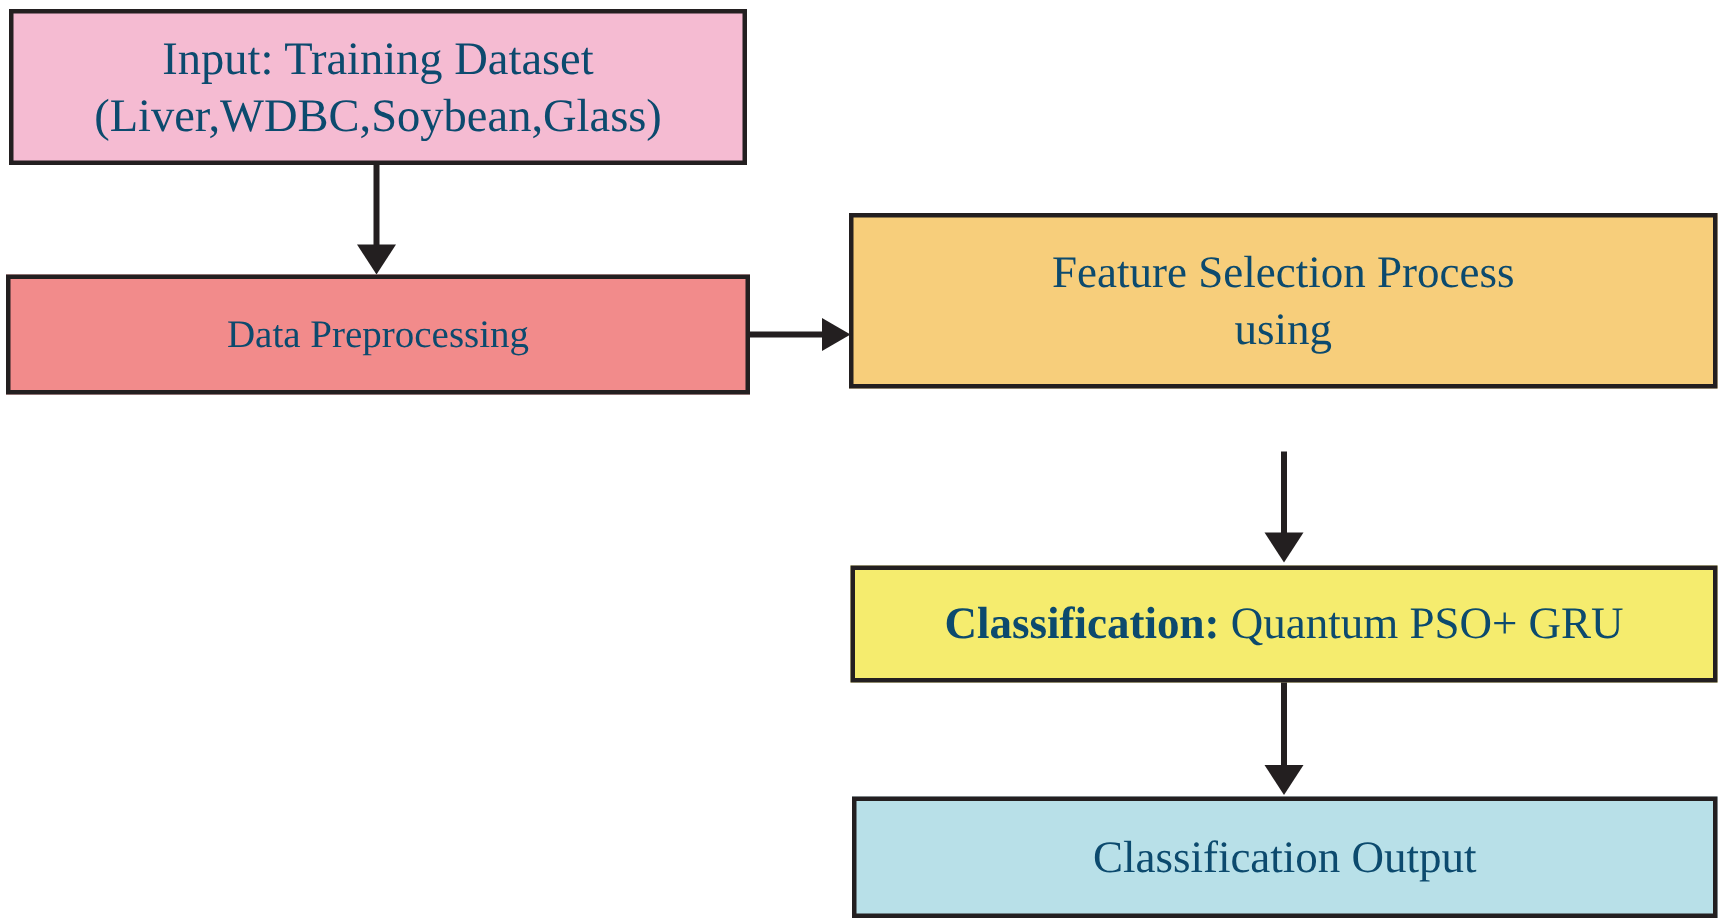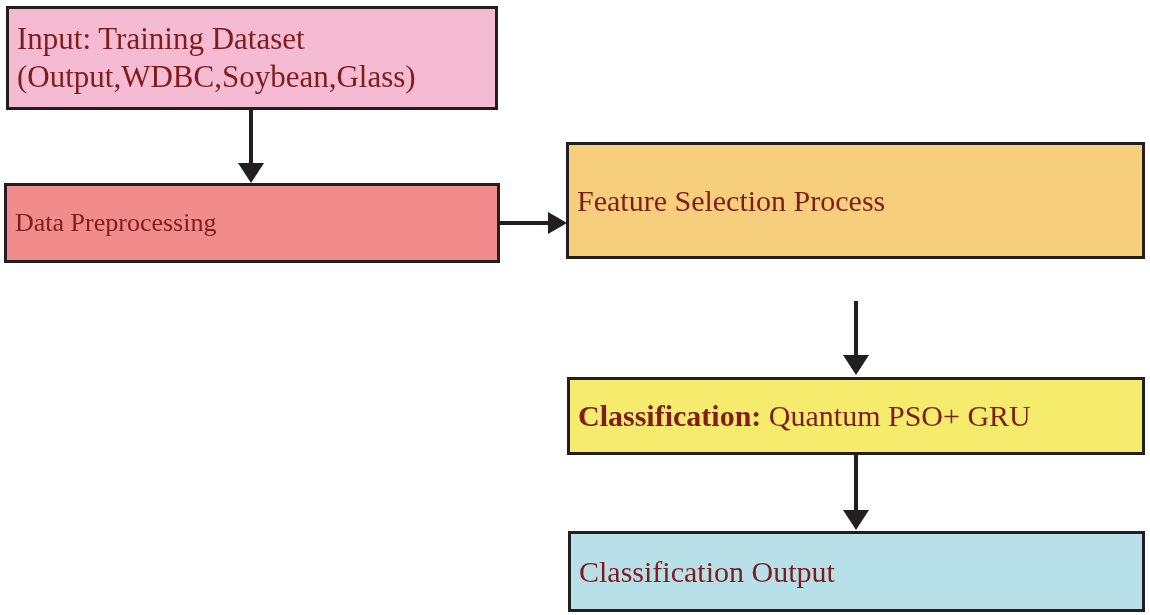--- a/index.html
+++ b/index.html
@@ -15,21 +15,22 @@
     font-family: "Liberation Serif", "DejaVu Serif", serif;
     overflow: hidden;
   }
   .node {
     position: absolute;
     box-sizing: border-box;
     border: 3px solid #231f20;
     display: flex;
     align-items: center;
     justify-content: center;
-    color: #7f1d1d;
+    text-align: center;
+    color: #0c4a6e;
     line-height: 1.24;
   }
   .node .lines {
     width: 100%;
     padding: 0 8px;
     box-sizing: border-box;
   }
   .node .line { display: block; white-space: nowrap; }
 
   
@@ -100,21 +101,21 @@
   #arrow-classification-to-output .arrowhead-down { left: 843px; top: 510px; }
 </style>
 </head>
 <body>
 
 <div id="canvas">
 
   <div class="node" id="node-input">
     <div class="lines">
       <span class="line">Input: Training Dataset</span>
-      <span class="line">(Output,WDBC,Soybean,Glass)</span>
+      <span class="line">(Liver,WDBC,Soybean,Glass)</span>
     </div>
   </div>
 
   <div class="connector" id="arrow-input-to-preprocessing">
     <div class="conn-line-v"></div>
     <div class="arrowhead-down"></div>
   </div>
 
   <div class="node" id="node-preprocessing">
     <div class="lines">
@@ -123,20 +124,21 @@
   </div>
 
   <div class="connector" id="arrow-preprocessing-to-feature">
     <div class="conn-line-h"></div>
     <div class="arrowhead-right"></div>
   </div>
 
   <div class="node" id="node-feature-selection">
     <div class="lines">
       <span class="line">Feature Selection Process</span>
+      <span class="line">using</span>
     </div>
   </div>
 
   <div class="connector" id="arrow-feature-to-classification">
     <div class="conn-line-v"></div>
     <div class="arrowhead-down"></div>
   </div>
 
   <div class="node" id="node-classification">
     <div class="lines">

